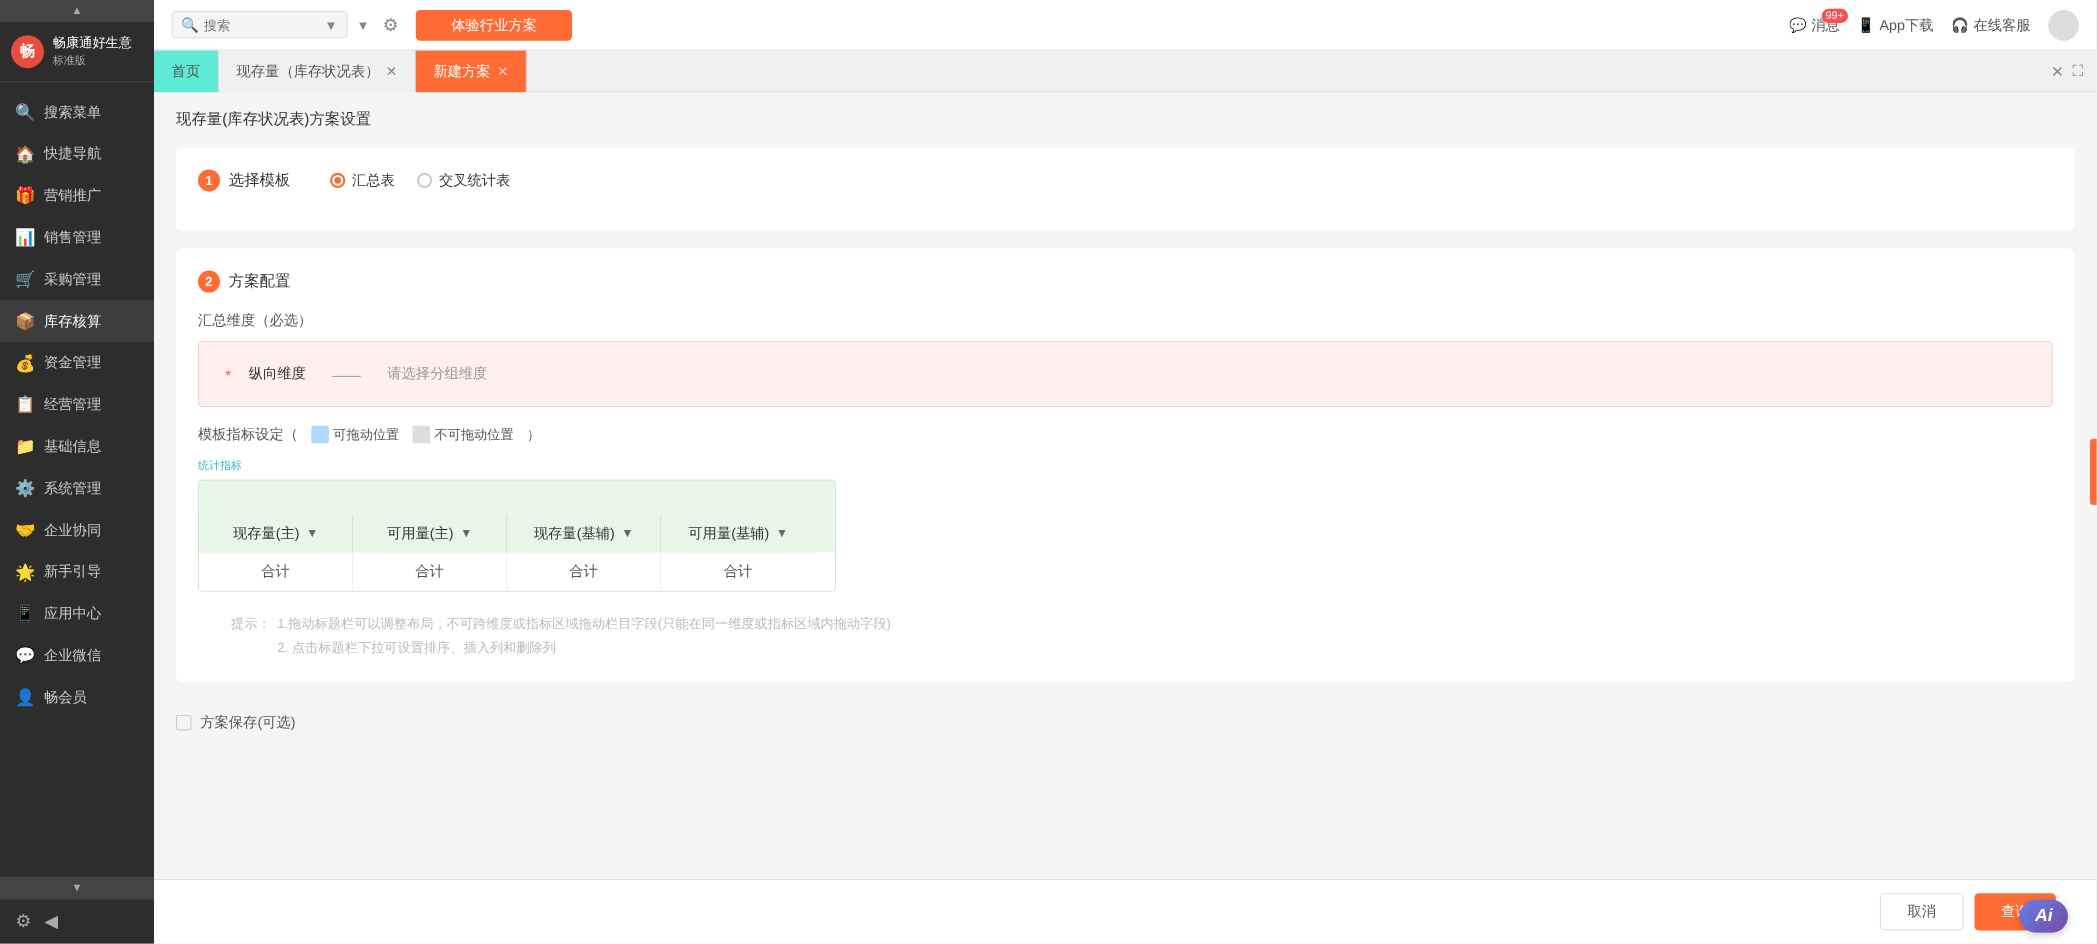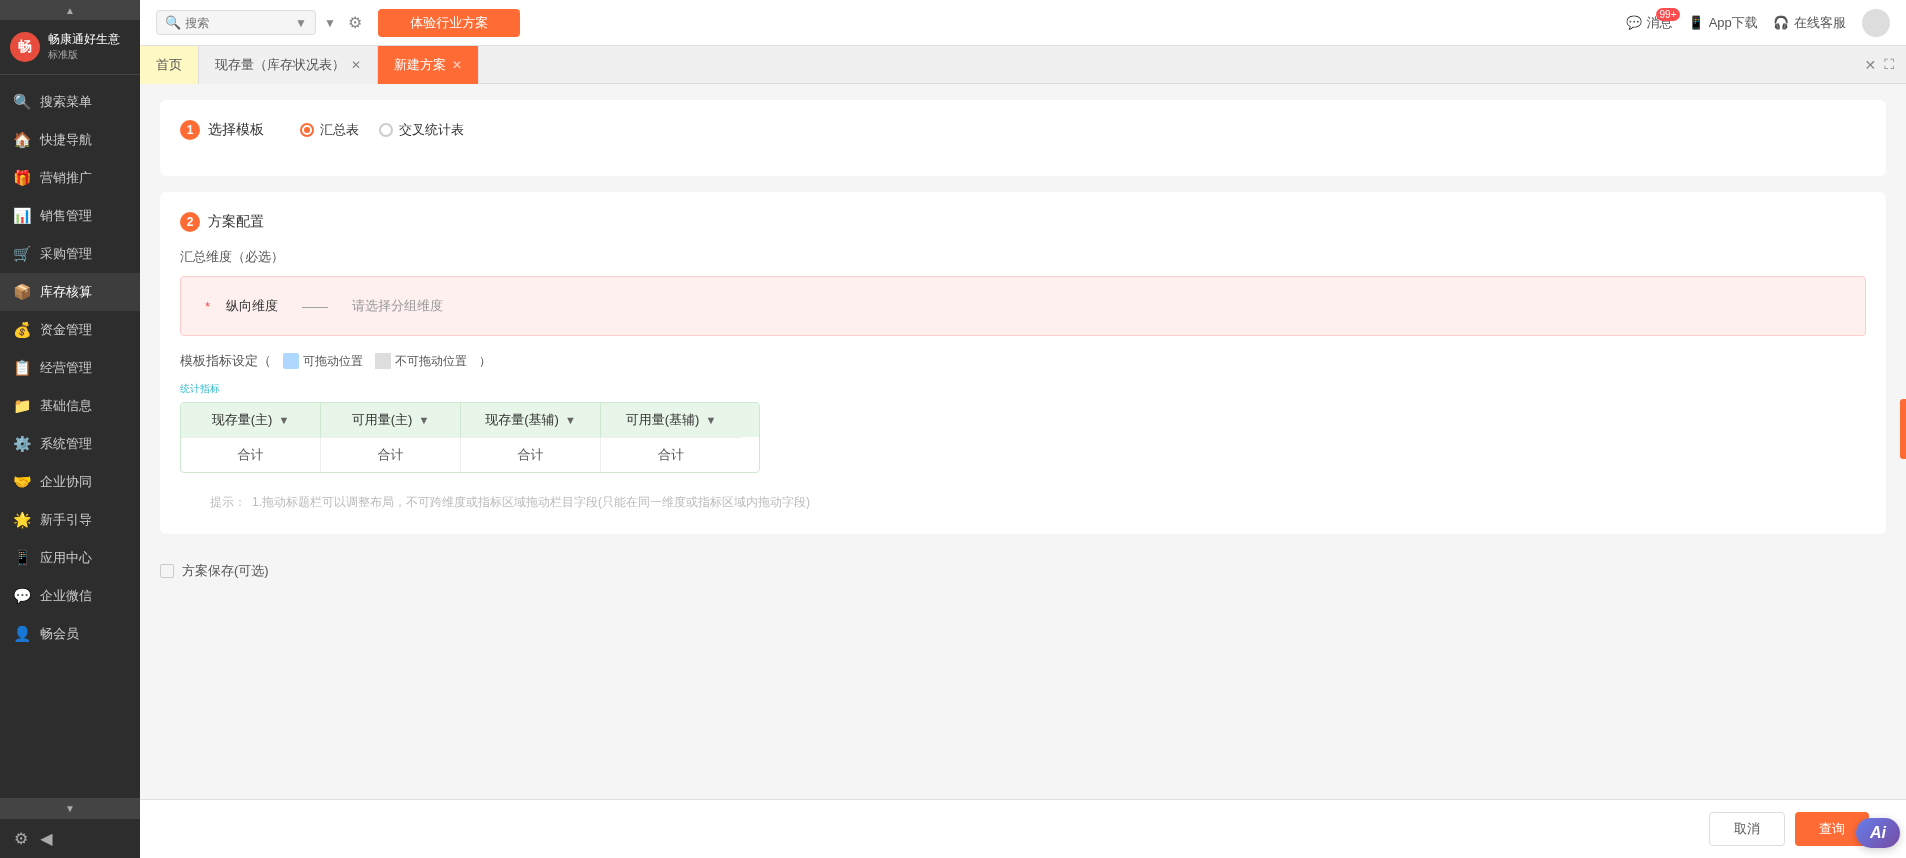--- a/index.html
+++ b/index.html
@@ -179,21 +179,21 @@
       border-right: 1px solid #ddd;
       color: #555;
       gap: 6px;
       white-space: nowrap;
     }
     .tab.active {
       background: #ff6b35;
       color: white;
     }
     .tab.home {
-      background: #fef9c3;
+      background: #5eead4;
       color: #555;
     }
     .tab-close {
       font-size: 12px;
       cursor: pointer;
       color: inherit;
       opacity: 0.7;
     }
     .tab-bar-icons {
       display: flex;
@@ -350,20 +350,21 @@
       min-width: 580px;
     }
     .stats-table-header {
       display: flex;
       background: #e8f5e9;
     }
     .stats-col {
       min-width: 140px;
       border-right: 1px solid #cce8d0;
       text-align: center;
+      margin-top: 31px;
     }
     .stats-col:last-child { border-right: none; }
     .stats-header-cell {
       padding: 8px 12px;
       display: flex;
       align-items: center;
       justify-content: center;
       gap: 6px;
       font-size: 13px;
       color: #333;
@@ -434,21 +435,21 @@
       border: none;
       border-radius: 4px;
       cursor: pointer;
       font-size: 13px;
     }
 
     
     .ai-badge {
       position: fixed;
       bottom: 10px;
-      right: 6px;
+      right: 26px;
       background: linear-gradient(135deg, #667eea 0%, #764ba2 100%);
       color: white;
       padding: 6px 14px;
       border-radius: 20px;
       font-size: 16px;
       font-weight: bold;
       font-style: italic;
       cursor: pointer;
       box-shadow: 0 2px 8px rgba(0,0,0,0.2);
       text-align: right;
@@ -591,20 +592,21 @@
       <span>新建方案</span>
       <span class="tab-close">✕</span>
     </div>
     <div class="tab-bar-icons">
       <span class="tab-bar-icon">✕</span>
       <span class="tab-bar-icon">⛶</span>
     </div>
   </div>
 
   <div class="content-area">
+    <div class="page-title">现存量(库存状况表)方案设置</div>
 
     <div class="section-card">
       <div class="section-header">
         <div class="section-number">1</div>
         <div class="section-title">选择模板</div>
         <div class="radio-group">
           <label class="radio-label">
             <div class="radio-circle checked"></div>
             <span>汇总表</span>
           </label>
@@ -684,20 +686,24 @@
           <div class="stats-body-cell">合计</div>
         </div>
       </div>
 
       
       <div class="hints">
         <div class="hint-line">
           <span>提示：</span>
           <span>1.拖动标题栏可以调整布局，不可跨维度或指标区域拖动栏目字段(只能在同一维度或指标区域内拖动字段)</span>
         </div>
+        <div class="hint-line">
+          <span style="visibility:hidden">提示：</span>
+          <span>2. 点击标题栏下拉可设置排序、插入列和删除列</span>
+        </div>
       </div>
     </div>
 
     <div class="save-option">
       <div class="checkbox"></div>
       <span>方案保存(可选)</span>
     </div>
   </div>
 
   <div class="bottom-bar">

